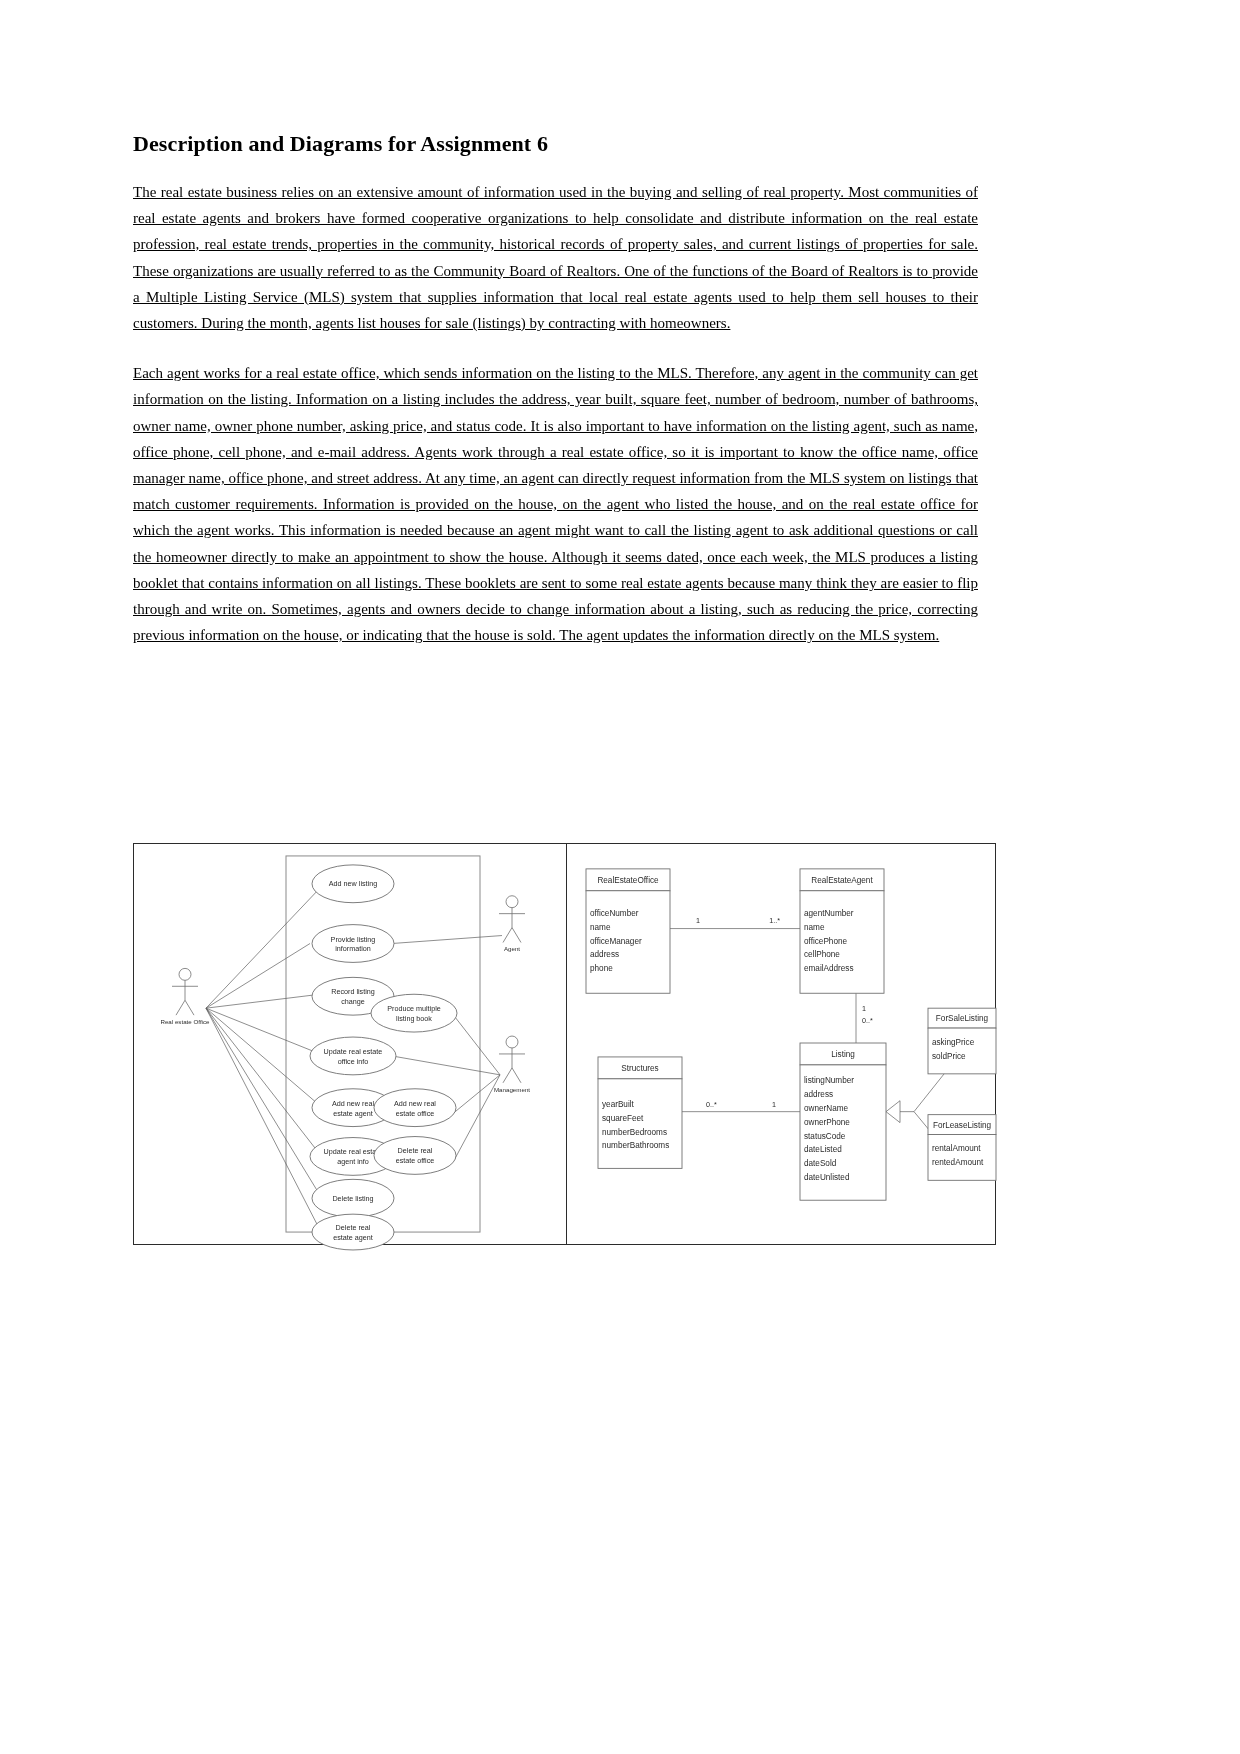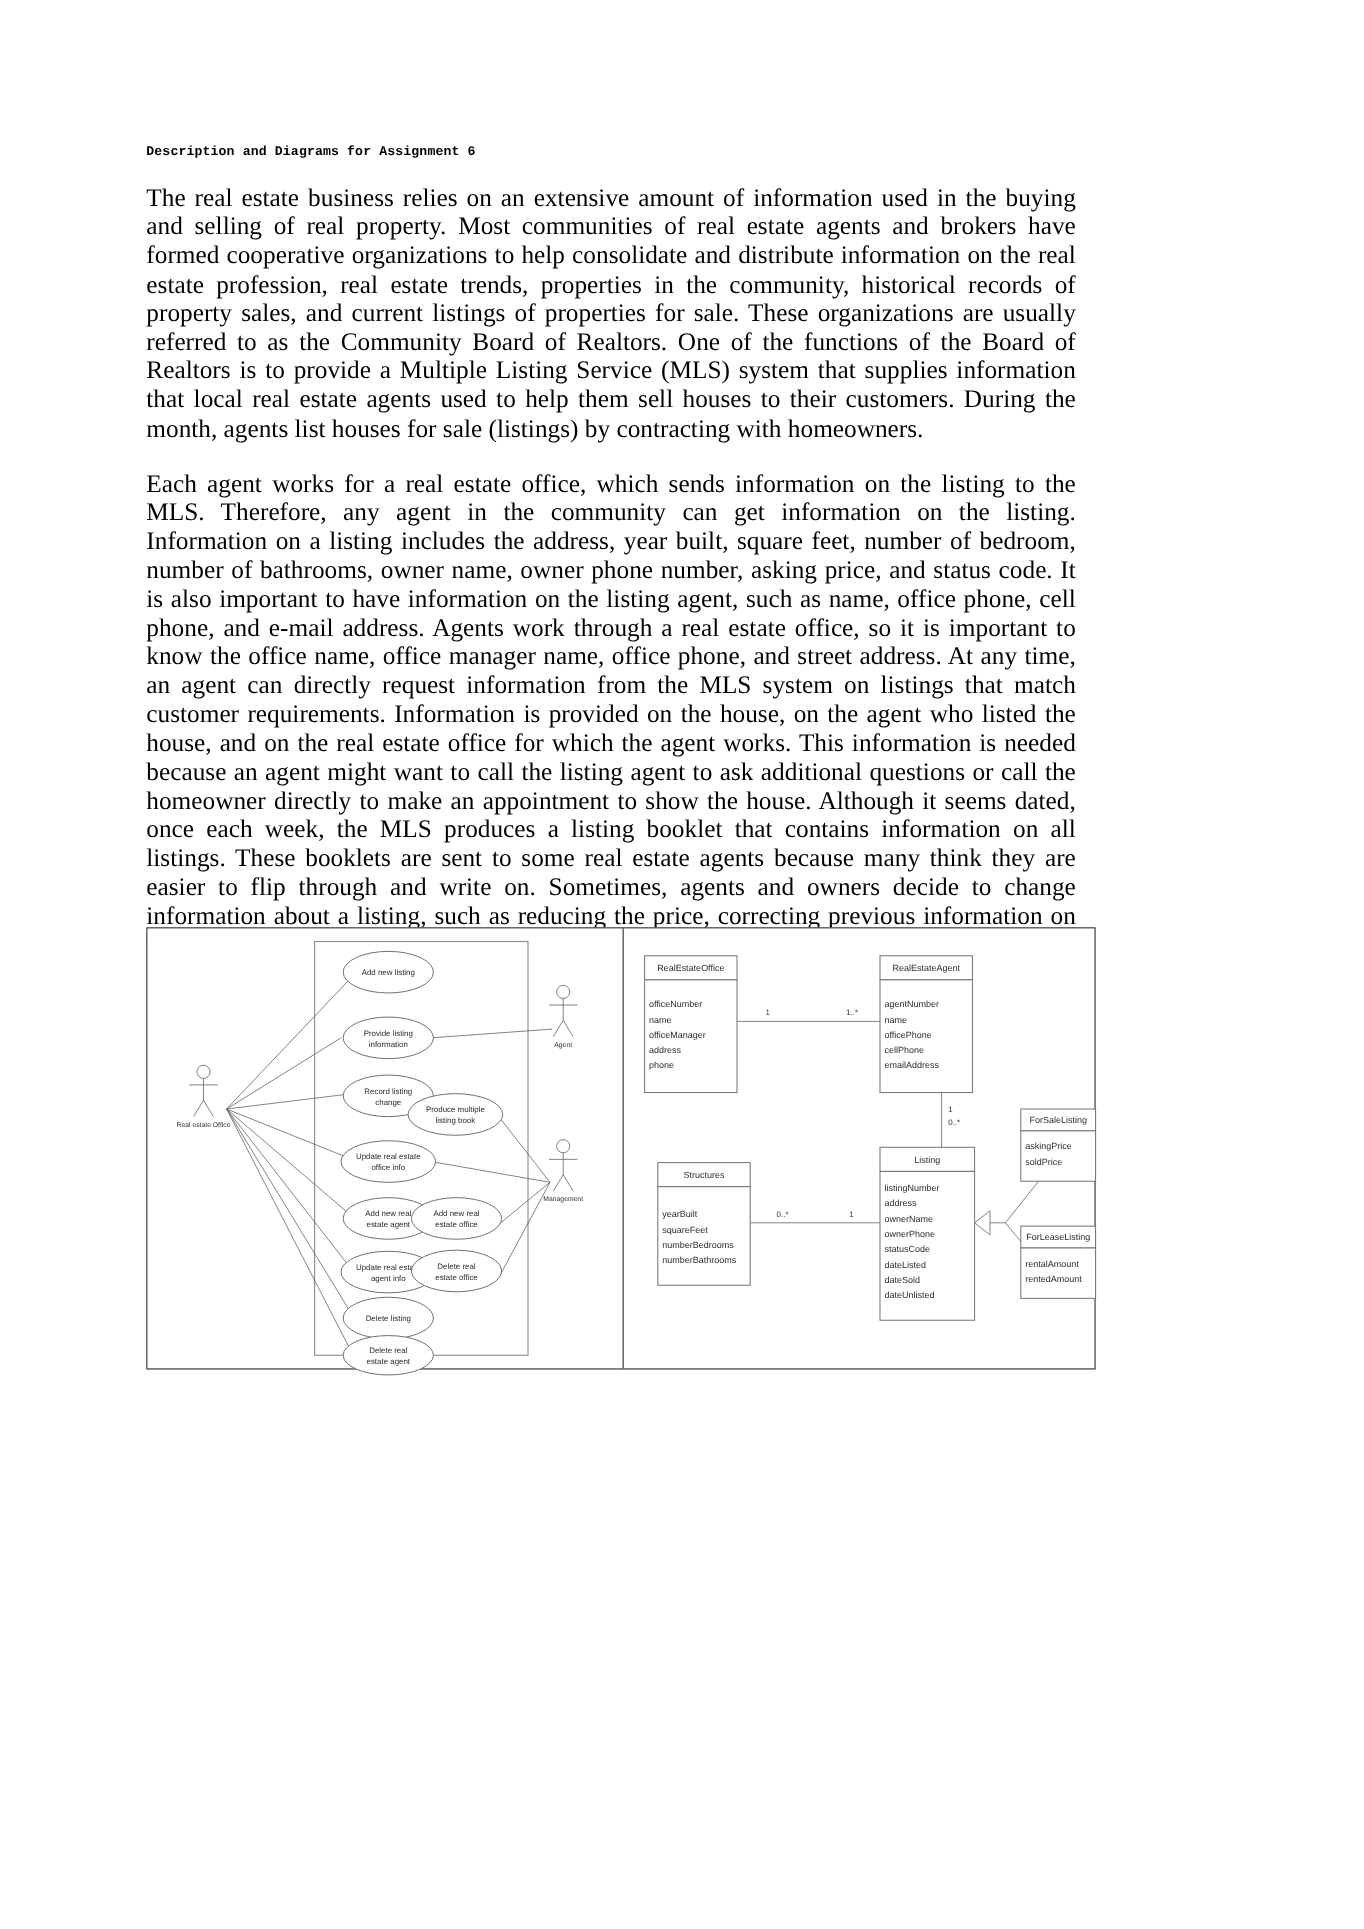--- a/index.html
+++ b/index.html
@@ -22,33 +22,34 @@
     background: #ffffff;
     box-sizing: border-box;
   }
   .content {
     position: absolute;
     left: 133px;
     top: 131px;
     width: 845px;
   }
   h1.doc-title {
-    font-family: Liberation Mono, monospace;
-    font-size: 12px;
+    font-family: Liberation Serif, serif;
+    font-size: 22px;
     font-weight: bold;
     margin: 0 0 22px 0;
     letter-spacing: 0.1px;
   }
   p.para {
-    font-size: 23px;
+    font-size: 15px;
     line-height: 26.2px;
     text-align: justify;
     text-justify: inter-word;
     margin: 0 0 24px 0;
     hyphens: none;
+    text-decoration: underline;
   }
   p.para:last-of-type { margin-bottom: 4px; }
 
   
   .figure {
     position: absolute;
     left: 133px;
     top: 843px;
     width: 863px;
     height: 402px;

